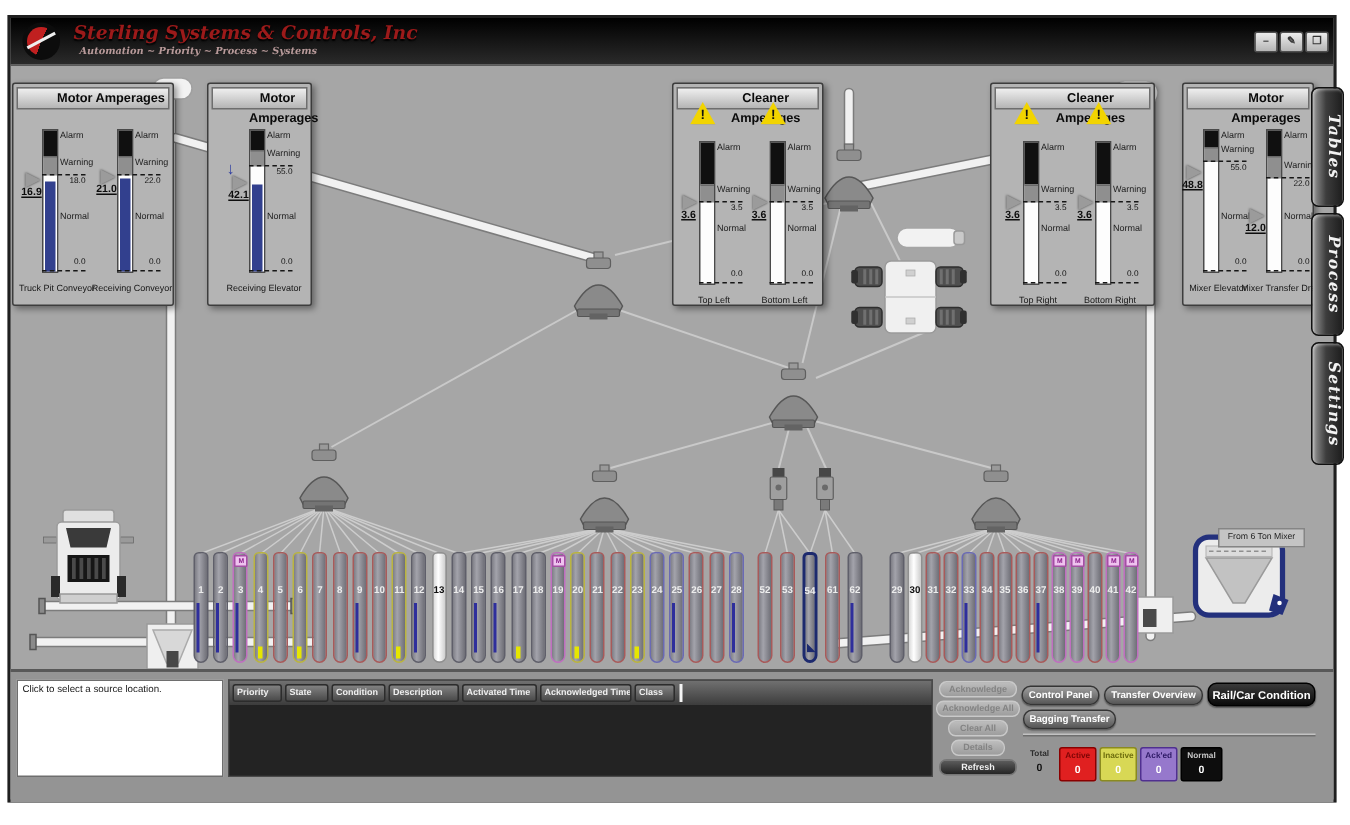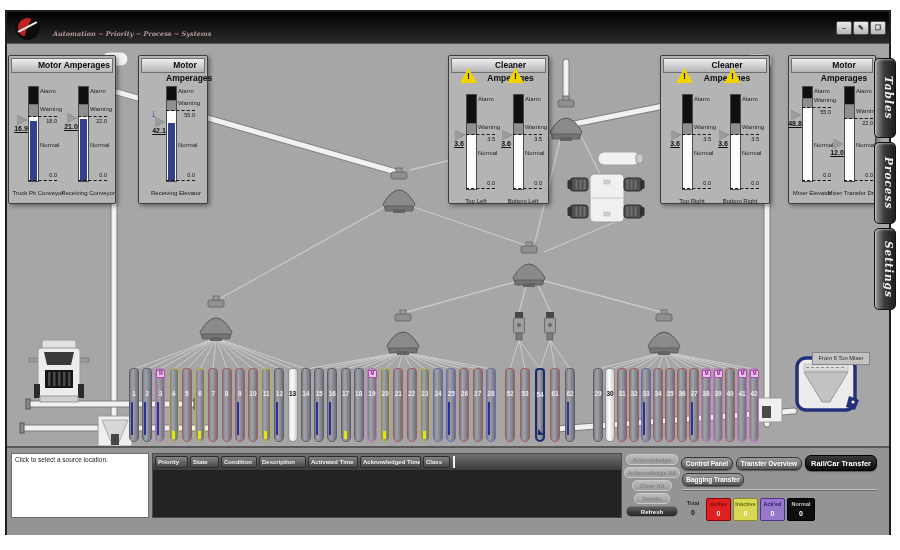--- a/index.html
+++ b/index.html
@@ -291,20 +291,21 @@
         <line x1="9" y1="9.5" x2="49" y2="9.5" stroke="#8f8f8f" stroke-dasharray="3 2"></line>
         <path d="M7 14 H51 L33 44 H25 Z" fill="#c2c2c2" stroke="#9b9b9b"></path>
         <path d="M52 38 l10 4 l-4 10 l-9 -3 Z" fill="#23307c"></path>
         <circle cx="56" cy="44" r="1.5" fill="#fff"></circle>
       </g>
     </g>
   </svg>
 
   <div id="header">
     <span class="logo"></span>
+    <span class="co-name">Sterling Systems &amp; Controls, Inc</span>
     <span class="co-tag">Automation ~ Priority ~ Process ~ Systems</span>
   </div>
   <span class="winbtn" style="left:836px;">–</span>
   <span class="winbtn" style="left:853px;">✎</span>
   <span class="winbtn" style="left:870px;">❐</span>
 
   <div class="tab" style="top:58px;height:78px;">Tables</div>
   <div class="tab" style="top:142px;height:80px;">Process</div>
   <div class="tab" style="top:228px;height:80px;">Settings</div>
 
@@ -694,21 +695,21 @@
       <div class="tbody"></div>
     </div>
     <div class="abtn dis" style="left:619px;top:6px;width:52px;">Acknowledge</div>
     <div class="abtn dis" style="left:617px;top:19px;width:56px;">Acknowledge All</div>
     <div class="abtn dis" style="left:625px;top:32px;width:40px;">Clear All</div>
     <div class="abtn dis" style="left:627px;top:45px;width:36px;">Details</div>
     <div class="abtn en" style="left:619px;top:58px;width:52px;">Refresh</div>
 
     <div class="navbtn" style="left:674px;top:9px;width:52px;">Control Panel</div>
     <div class="navbtn" style="left:729px;top:9px;width:66px;">Transfer Overview</div>
-    <div class="navbtn active" style="left:798px;top:7px;width:72px;">Rail/Car Transfer</div>
+    <div class="navbtn active" style="left:798px;top:7px;width:72px;">Rail/Car Condition</div>
     <div class="navbtn" style="left:675px;top:25px;width:62px;">Bagging Transfer</div>
     <div class="hr" style="left:675px;top:41px;width:195px;"></div>
 
     <div class="counter plain" style="left:676px;top:50px;width:20px;">
       <div class="cl">Total</div>
         <div class="cv">0</div>
     </div>
     <div class="counter red" style="left:699px;top:50px;">
       <div class="cl">Active</div>
         <div class="cv">0</div>

